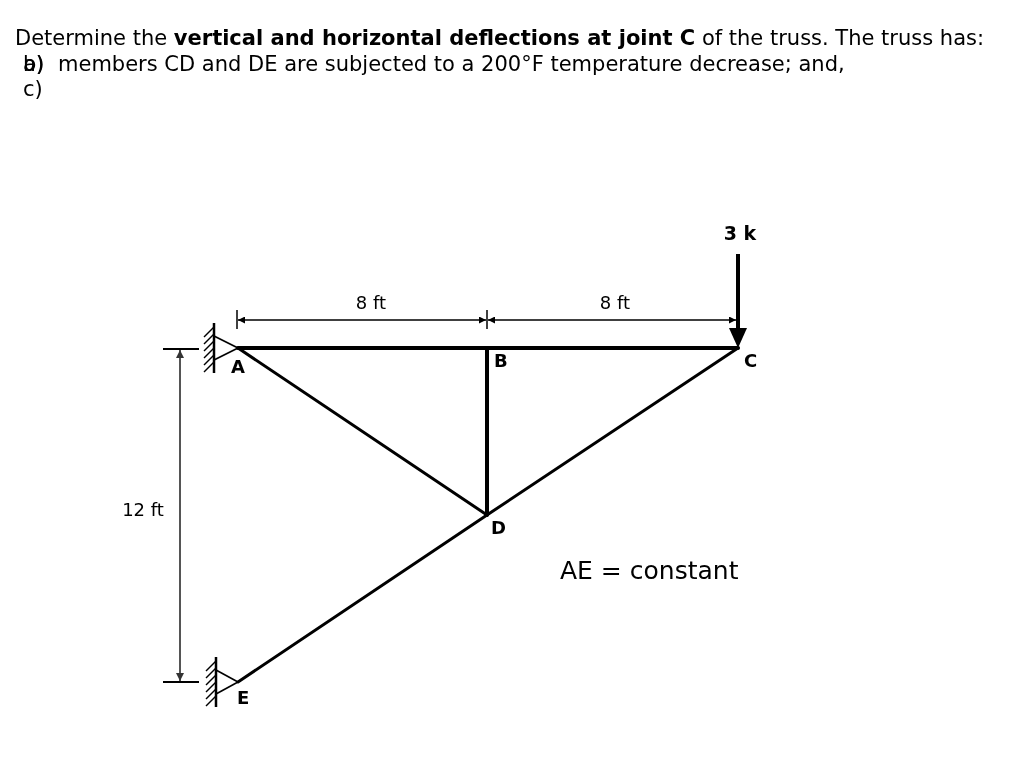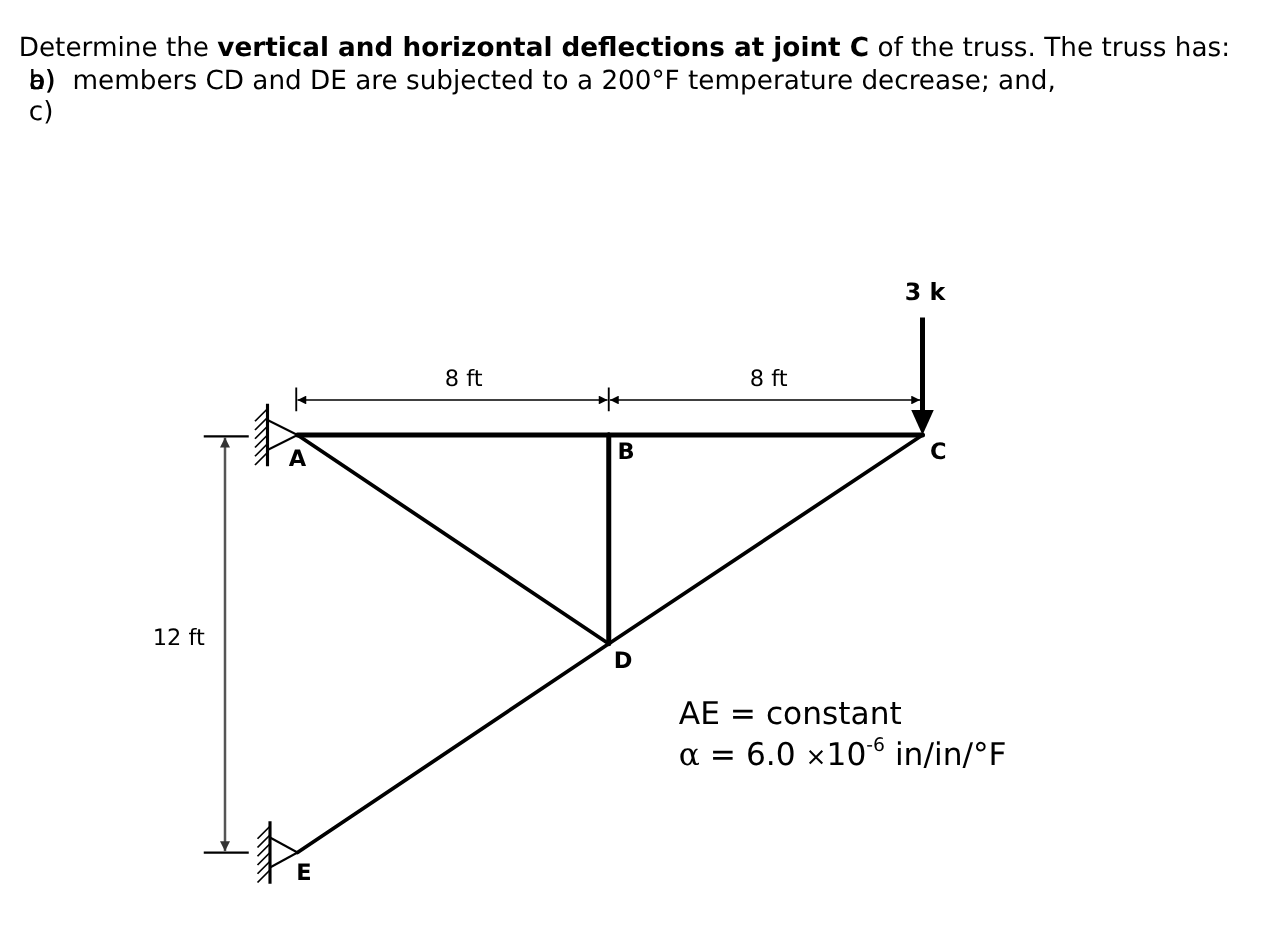--- a/index.html
+++ b/index.html
@@ -60,21 +60,21 @@
     }
     .lbl-dim {
       font-size: 18px;
     }
     .lbl-load {
       font-weight: bold;
       font-size: 19px;
     }
     .props {
       position: absolute;
-      left: 543px;
+      left: 560px;
       top: 554px;
       font-family: "DejaVu Sans", sans-serif;
       font-size: 25px;
       line-height: 33px;
     }
     .props sup {
       font-size: 15px;
       vertical-align: 11px;
       line-height: 0;
     }
@@ -171,14 +171,13 @@
 
   <text class="lbl-node" x="231" y="373">A</text>
   <text class="lbl-node" x="494" y="367">B</text>
   <text class="lbl-node" x="744" y="367">C</text>
   <text class="lbl-node" x="491" y="534">D</text>
   <text class="lbl-node" x="237" y="704">E</text>
 </svg>
 
 <div class="props">
   <div><span>AE</span><span> = </span><span>constant</span></div>
-  <div><span class="alpha">α</span><span> = </span><span>6.0 </span><span class="times">×</span><span>10</span><sup>-6</sup><span> in/in/°F</span></div>
 </div>
 
 </body></html>

